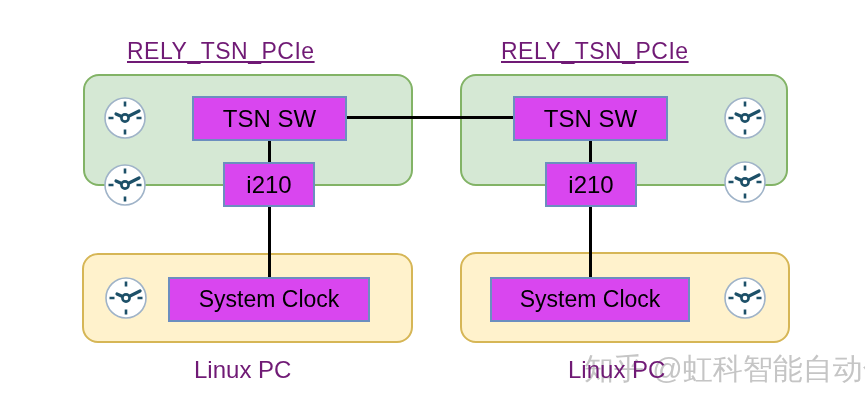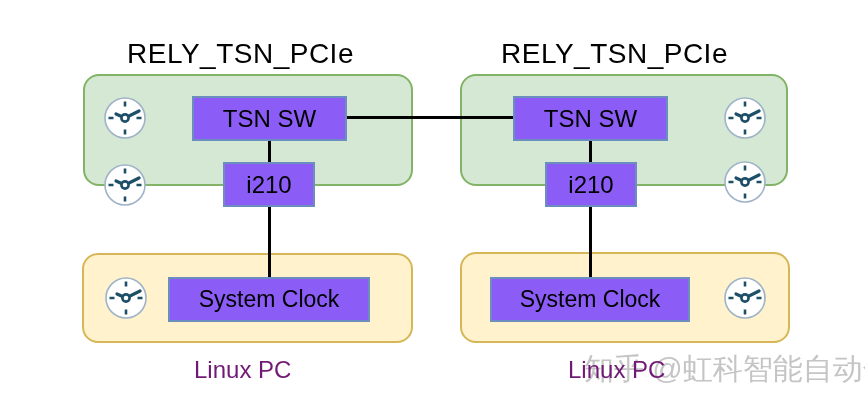--- a/index.html
+++ b/index.html
@@ -10,41 +10,42 @@
   }
   .canvas {
     position: relative;
     width: 865px;
     height: 402px;
     background: #ffffff;
     overflow: hidden;
   }
   .group-title {
     position: absolute;
-    font-size: 28px;
-    color: #000000;
+    font-size: 23px;
+    color: #701a75;
     letter-spacing: 0.5px;
     white-space: nowrap;
+    text-decoration: underline;
   }
   .container-card {
     position: absolute;
     border-radius: 16px;
     box-sizing: border-box;
   }
   .card-green {
     background: #d5e8d4;
     border: 2px solid #82b366;
   }
   .card-yellow {
     background: #fff2cc;
     border: 2px solid #d6b656;
   }
   .node-box {
     position: absolute;
-    background: #8b5cf6;
+    background: #d946ef;
     border: 2px solid #6c8ebf;
     box-sizing: border-box;
     display: flex;
     align-items: center;
     justify-content: center;
     font-size: 24px;
     color: #000000;
     white-space: nowrap;
     z-index: 3;
   }

